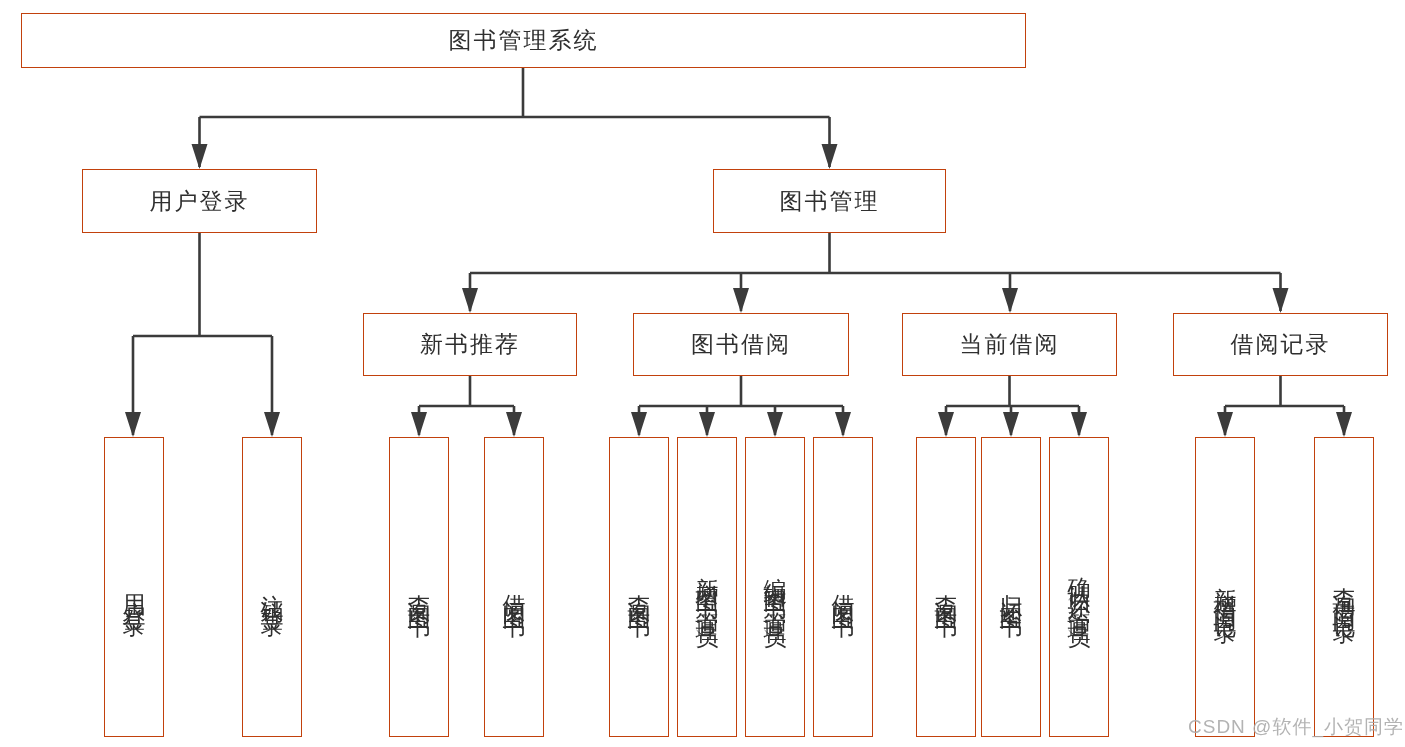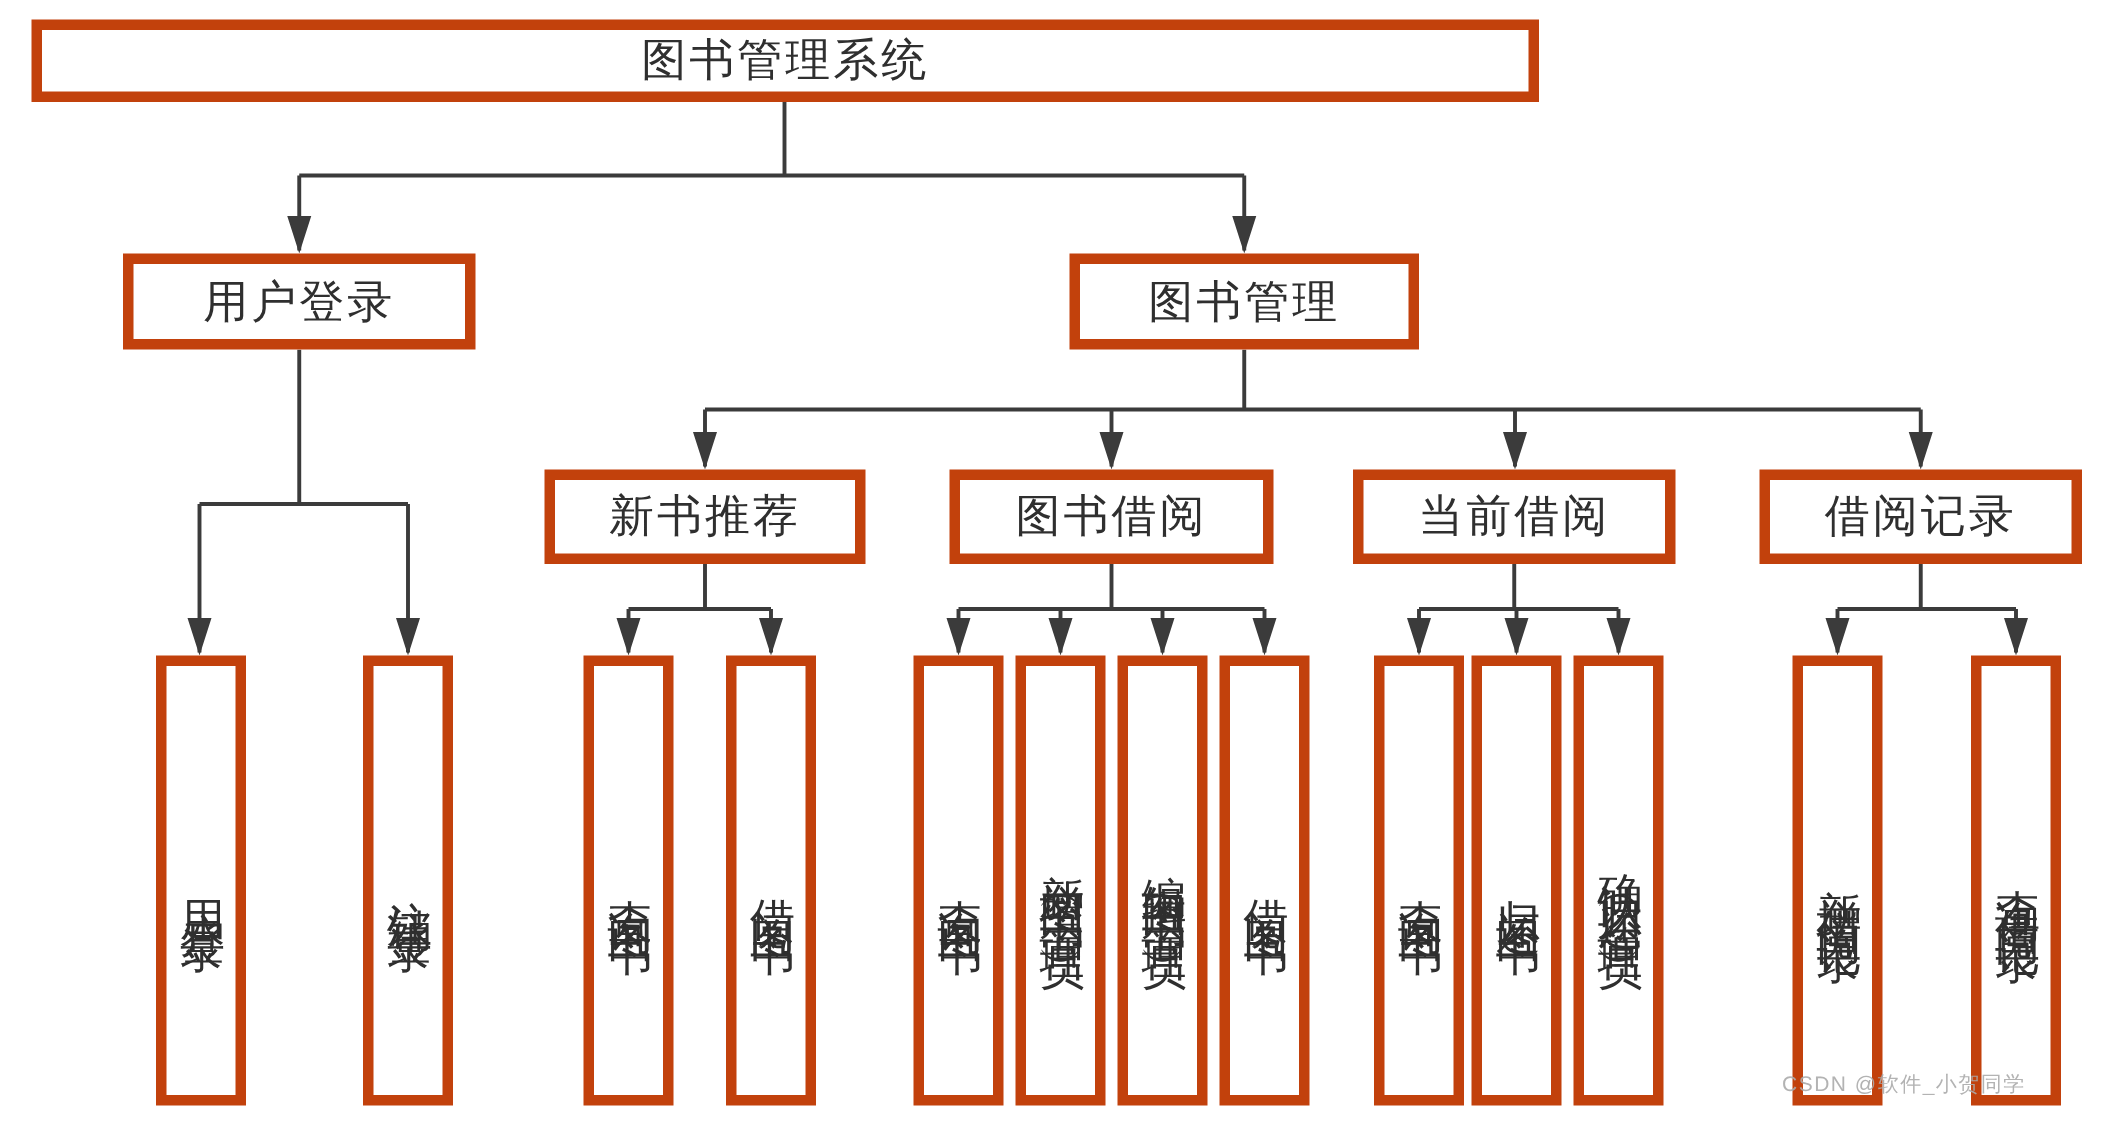--- a/index.html
+++ b/index.html
@@ -19,44 +19,44 @@
     position: absolute;
     left: 0;
     top: 0;
     width: 1405px;
     height: 747px;
     z-index: 1;
   }
   .node {
     position: absolute;
     box-sizing: border-box;
-    border: 7px solid #c2410c;
+    border: 1px solid #c2410c;
     background: #ffffff;
     color: #2f2f2f;
     display: flex;
     align-items: center;
     justify-content: center;
-    font-size: 30px;
+    font-size: 23px;
     letter-spacing: 2px;
     z-index: 2;
     white-space: nowrap;
   }
   .leaf {
     writing-mode: vertical-rl;
     text-orientation: mixed;
     letter-spacing: 7px;
     white-space: normal;
     line-height: 1;
     padding-top: 6px;
   }
   .watermark {
     position: absolute;
     left: 1188px;
     top: 714px;
-    font-size: 14px;
+    font-size: 19px;
     color: #ababab;
     letter-spacing: 1px;
     z-index: 3;
     opacity: 0.9;
     white-space: nowrap;
   }
 </style>
 </head>
 <body>
 

